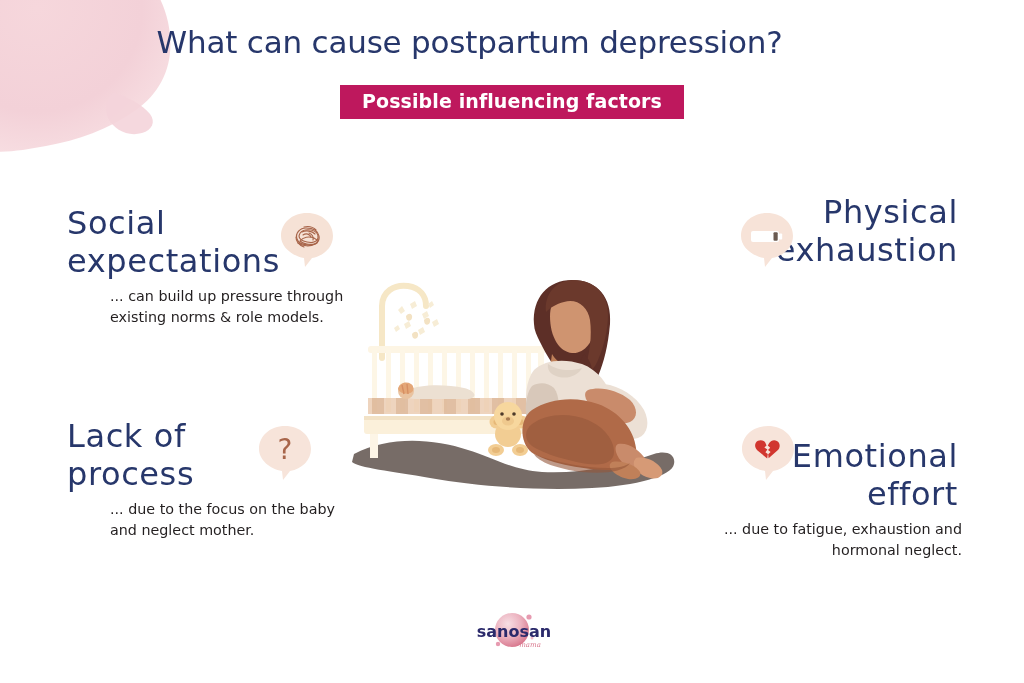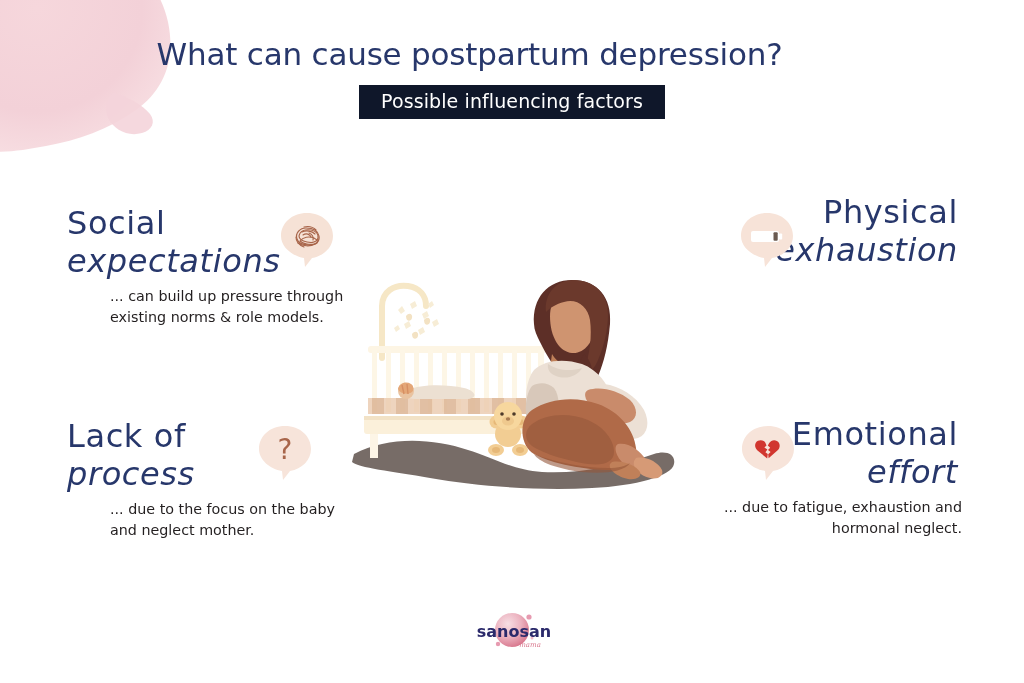--- a/index.html
+++ b/index.html
@@ -29,44 +29,44 @@
     top: -86px;
     width: 255px;
     height: 255px;
     pointer-events: none;
   }
 
   
   .title {
     position: absolute;
     left: 0;
-    top: 36px;
+    top: 24px;
     width: 939px;
     text-align: center;
     font-family: "DejaVu Sans", sans-serif;
     font-size: 31px;
     font-weight: 400;
     letter-spacing: -0.2px;
     color: #27376b;
     white-space: nowrap;
   }
   .banner-wrap {
     position: absolute;
     left: 0;
     top: 85px;
     width: 1024px;
     text-align: center;
   }
   .banner {
     display: inline-block;
-    background: #0f172a;
+    background: #be185d;
     color: #ffffff;
     font-family: "DejaVu Sans", sans-serif;
     font-size: 19px;
-    font-weight: normal;
+    font-weight: bold;
     letter-spacing: 0.1px;
     padding: 7px 22px 8px 22px;
     line-height: 1;
   }
 
   
   .factor {
     position: absolute;
     width: 300px;
   }
@@ -76,21 +76,21 @@
   }
   .head-text {
     font-family: "DejaVu Sans", sans-serif;
     font-size: 32px;
     line-height: 1.18;
     color: #27376b;
     font-weight: 400;
     letter-spacing: 0.6px;
   }
   .head-text .l1 { display: block; }
-  .head-text .l2 { display: block; font-style: italic; }
+  .head-text .l2 { display: block; }
 
   .body-text {
     font-family: "DejaVu Sans", sans-serif;
     font-size: 14.3px;
     line-height: 1.52;
     color: #231f20;
     margin-top: 5px;
     margin-left: 48px;
   }
 
@@ -100,21 +100,21 @@
   .f-left .body-text { text-align: left; }
 
   
   .f-right { left: 662px; width: 300px; }
   .f-right .head-text { text-align: right; padding-right: 4px; }
   .f-right .body-text { text-align: right; }
 
   #factor-social { top: 205px; }
   #factor-lack { top: 418px; }
   #factor-physical { top: 194px; }
-  #factor-emotional { top: 416px; }
+  #factor-emotional { top: 438px; }
 
   
   .bubble {
     position: absolute;
     width: 58px;
     height: 58px;
   }
   .bubble svg { display: block; }
 
   #bubble-social { left: 278px; top: 211px; }

